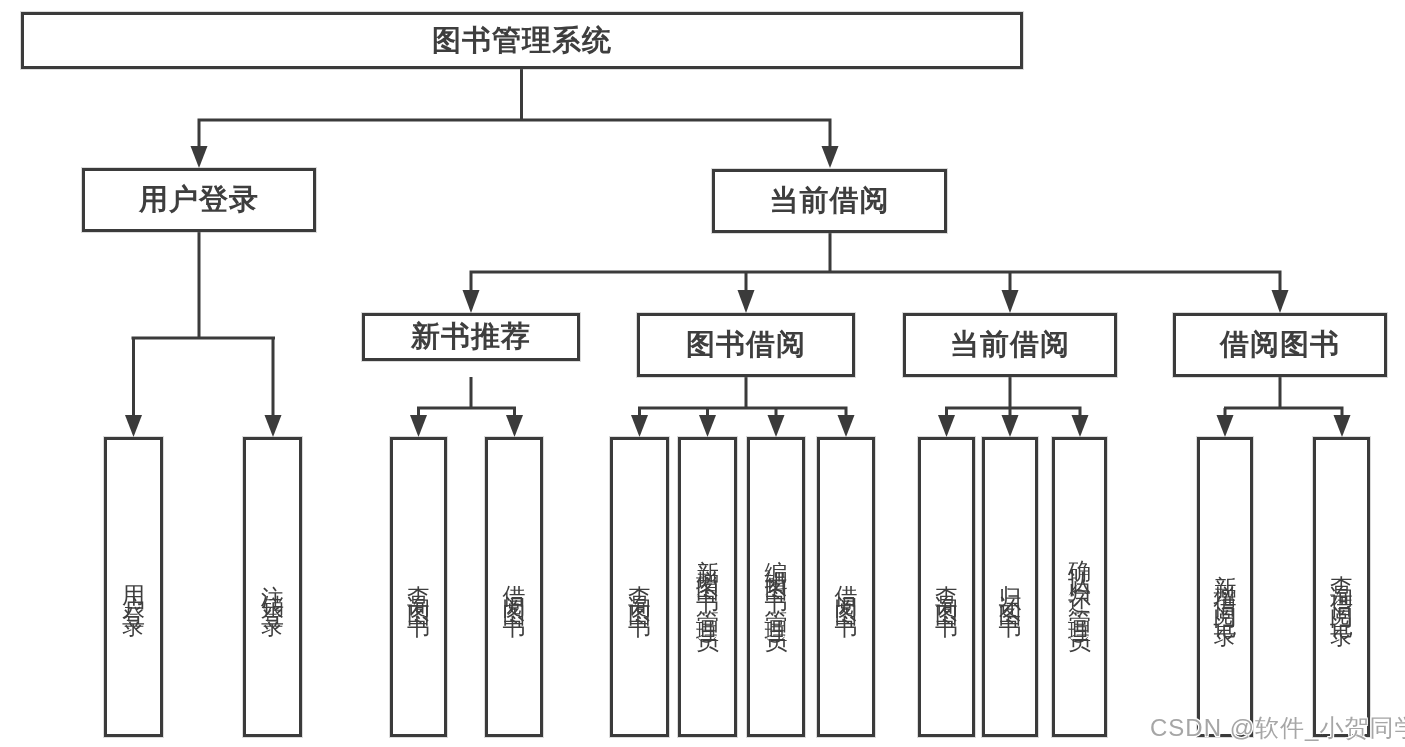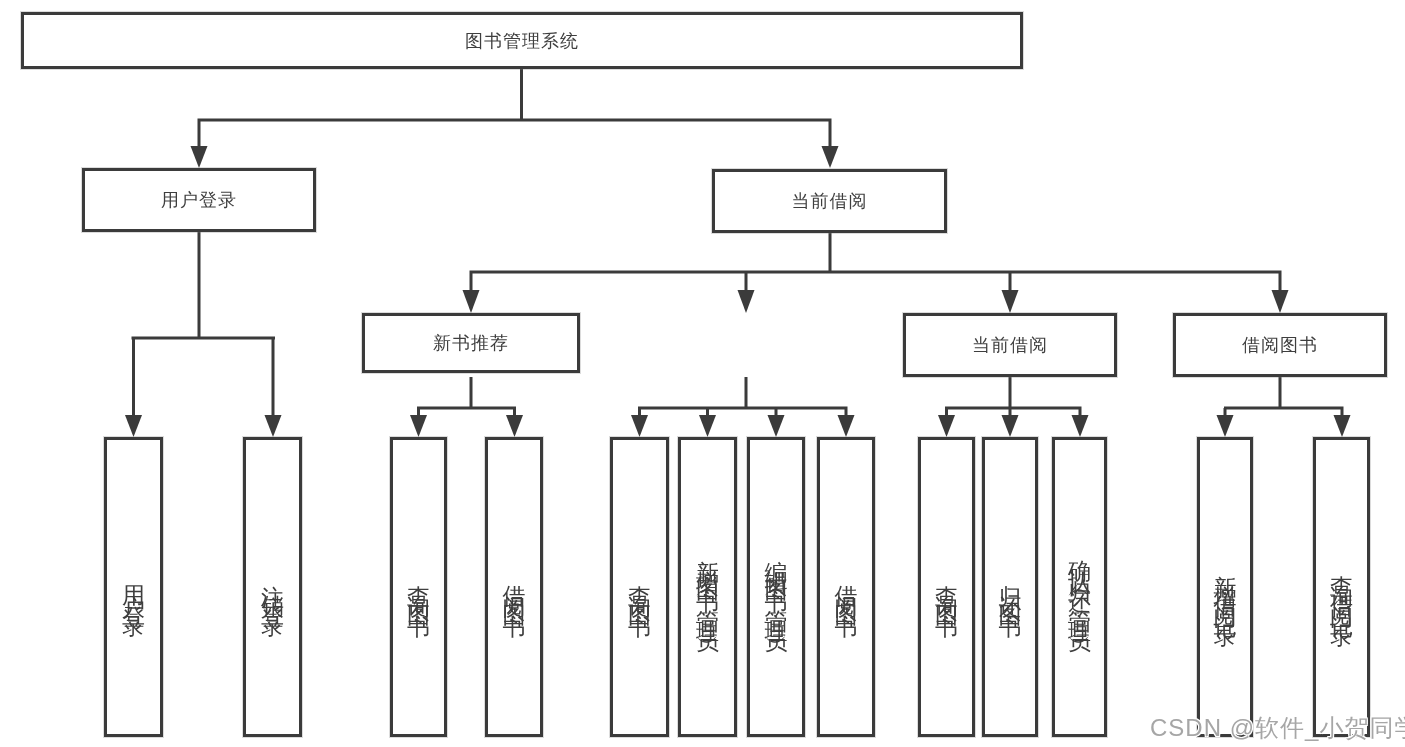--- a/index.html
+++ b/index.html
@@ -9,21 +9,21 @@
   }
   .connectors{position:absolute;left:0;top:0;width:1405px;height:747px;z-index:1;}
   .connectors path{stroke:#3b3b3b;stroke-width:3;fill:none;}
   .connectors polygon{fill:#3b3b3b;stroke:none;}
   .box{
     position:absolute;box-sizing:border-box;background:#ffffff;
     border:3px solid #3b3b3b;box-shadow:0 0 0 1px rgba(130,130,130,.28);
     display:flex;align-items:center;justify-content:center;
     color:#3e3e3e;z-index:2;
   }
-  .h-label{font-size:18px;letter-spacing:1px;white-space:nowrap;}
+  .h-label{font-size:29px;letter-spacing:1px;white-space:nowrap;font-weight:bold;}
   .v-label{
     writing-mode:vertical-rl;font-size:23px;letter-spacing:10px;
     line-height:1;white-space:nowrap;
   }
   .watermark{
     position:absolute;left:1150px;top:712px;z-index:5;
     font-size:24px;color:#a6a6a6;letter-spacing:1px;white-space:nowrap;
     text-shadow:-1px -1px 0 #fff,1px -1px 0 #fff,-1px 1px 0 #fff,1px 1px 0 #fff;
   }
 </style>
@@ -79,22 +79,25 @@
     <span class="h-label">图书管理系统</span>
   </div>
 
   <div class="box" style="left:82px;top:168px;width:234px;height:64px">
     <span class="h-label">用户登录</span>
   </div>
   <div class="box" style="left:712px;top:169px;width:235px;height:64px">
     <span class="h-label">当前借阅</span>
   </div>
 
-  <div class="box" style="left:362px;top:313px;width:218px;height:60px">
+  <div class="box" style="left:362px;top:313px;width:218px;height:48px">
     <span class="h-label">新书推荐</span>
+  </div>
+  <div class="box" style="left:637px;top:313px;width:218px;height:64px">
+    <span class="h-label">图书借阅</span>
   </div>
   <div class="box" style="left:903px;top:313px;width:214px;height:64px">
     <span class="h-label">当前借阅</span>
   </div>
   <div class="box" style="left:1173px;top:313px;width:214px;height:64px">
     <span class="h-label">借阅图书</span>
   </div>
 
   <div class="box" style="left:104px;top:437px;width:59px;height:300px">
     <span class="v-label">用户登录</span>

